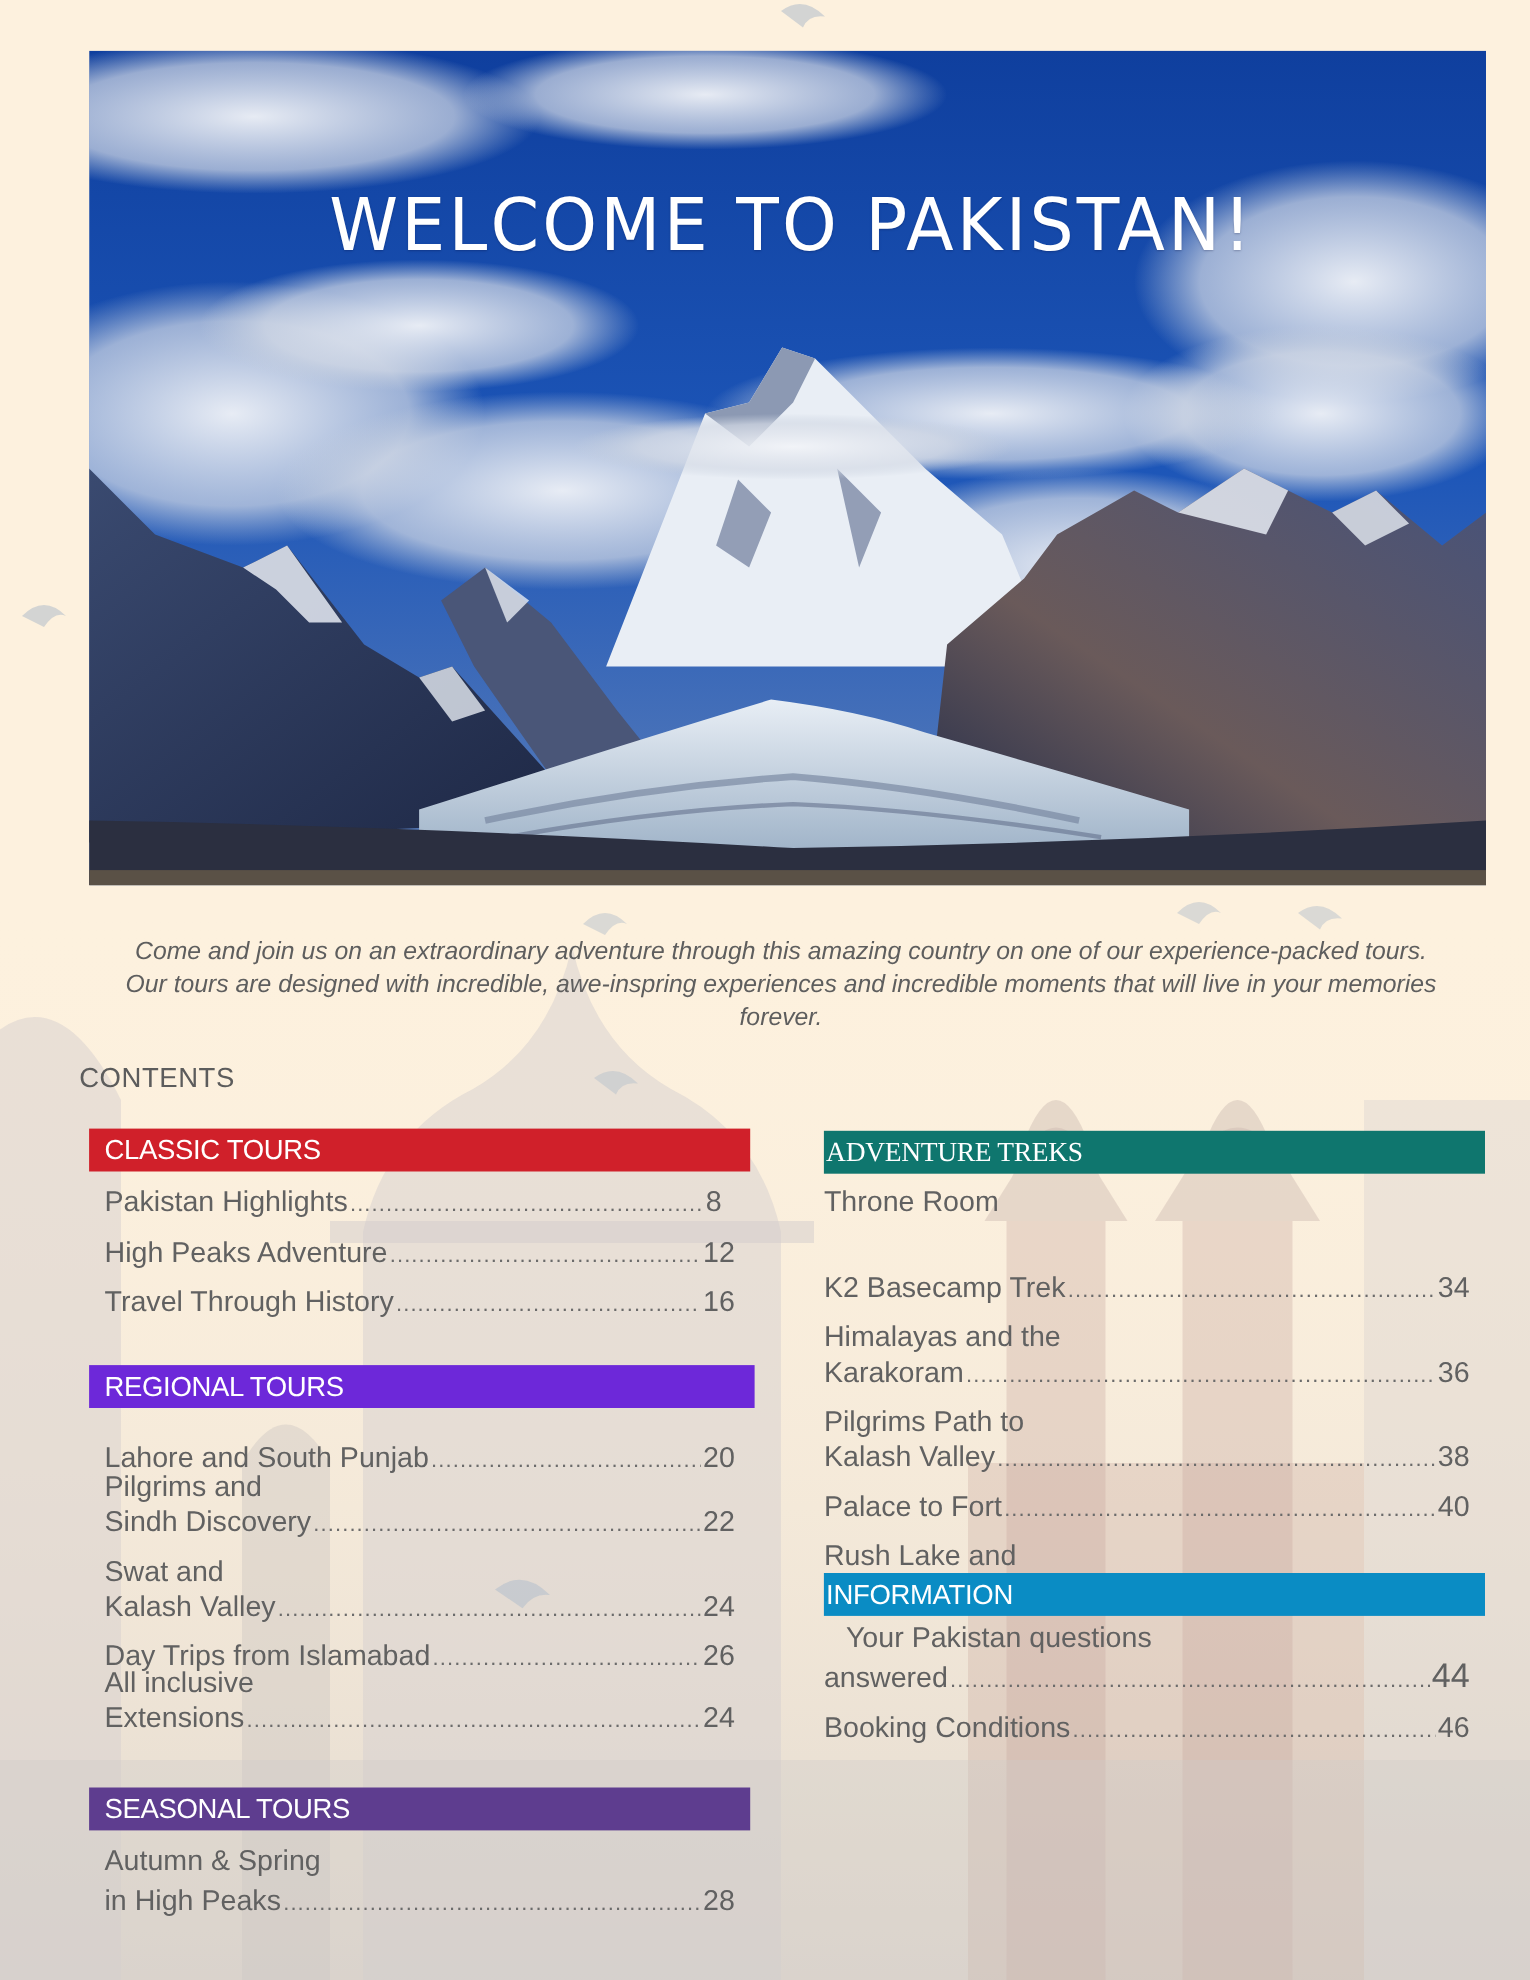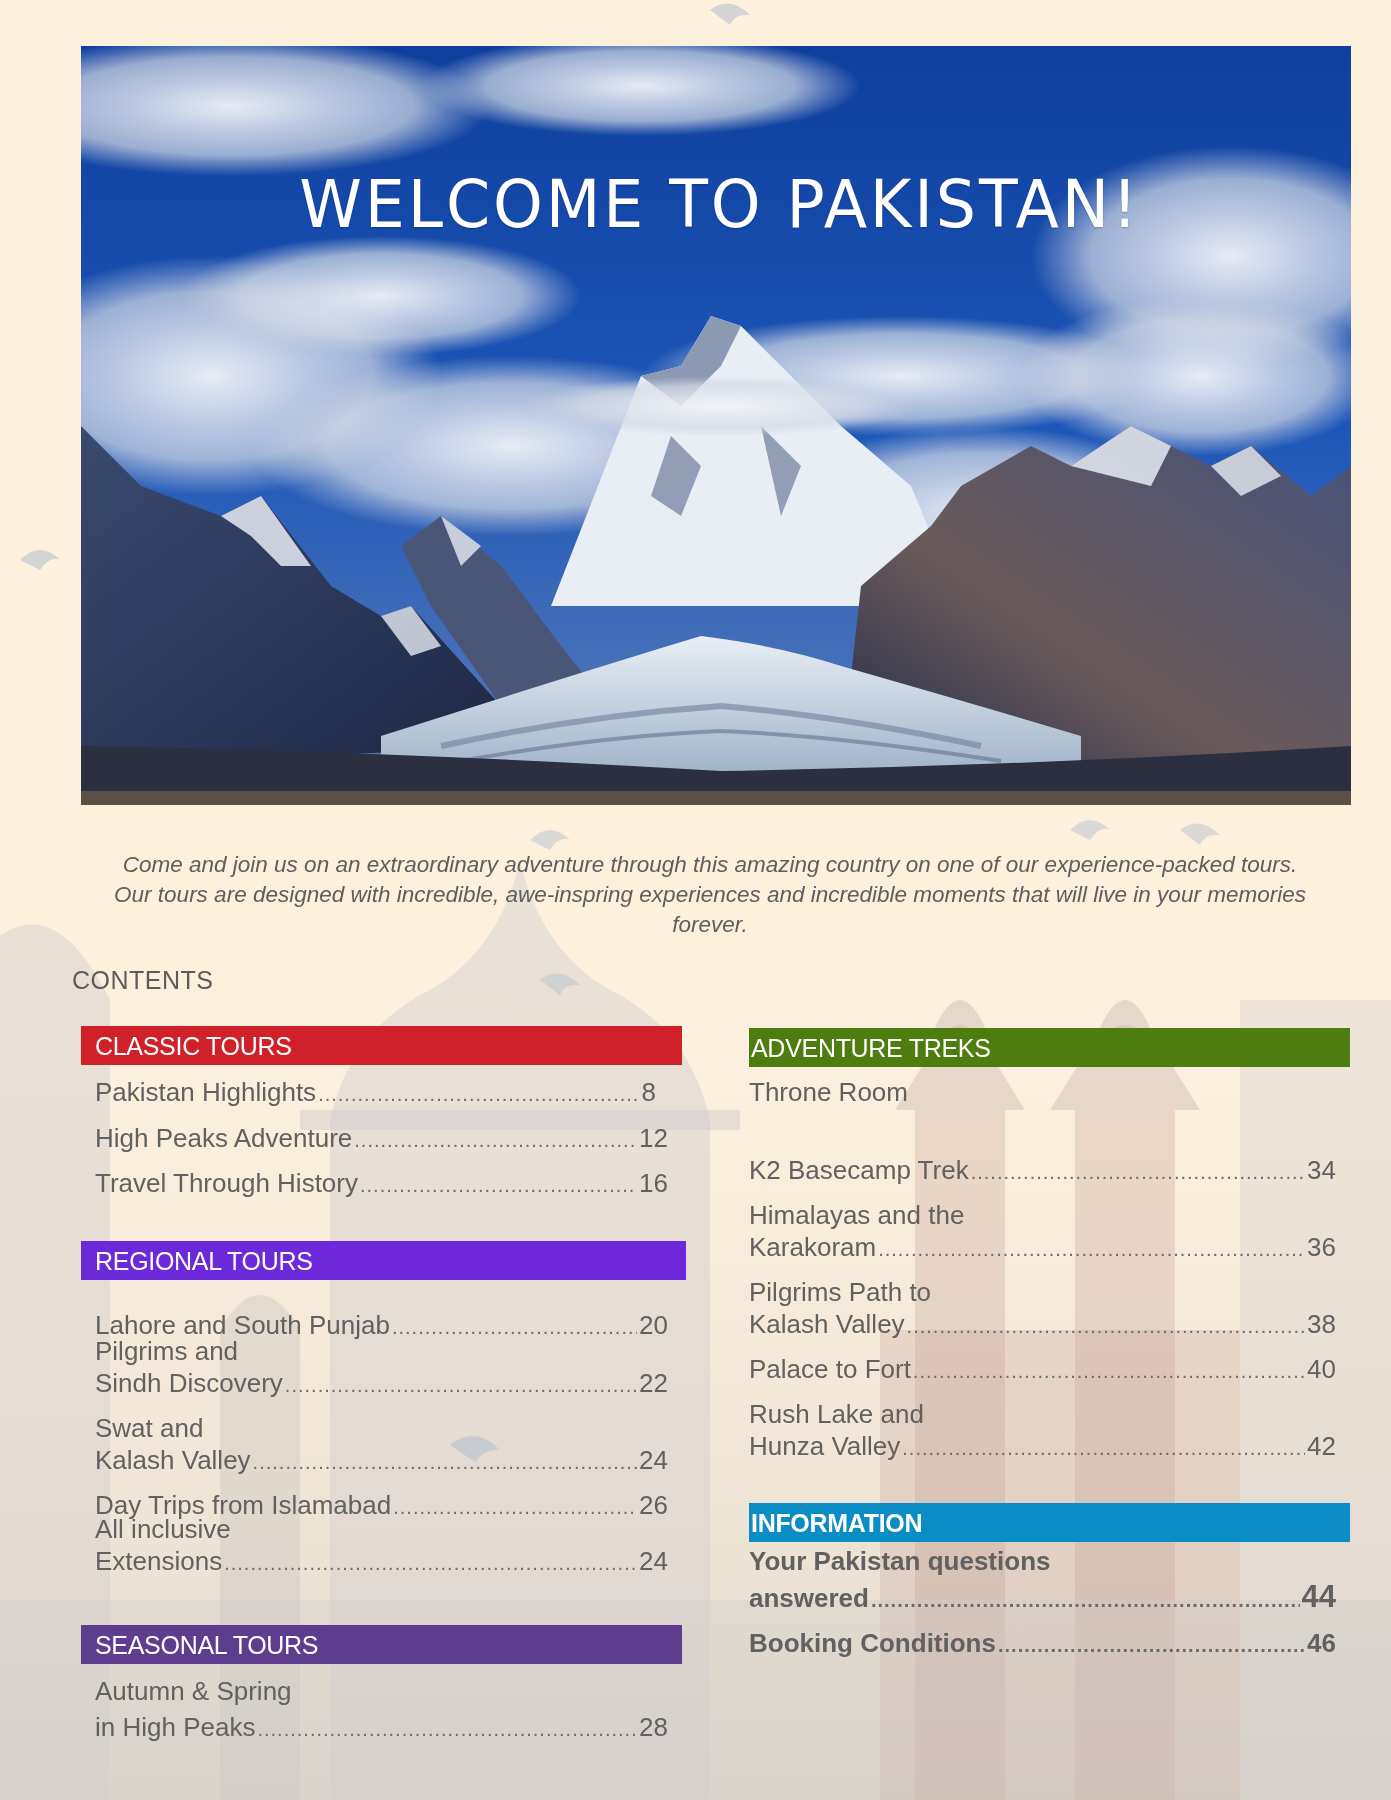--- a/index.html
+++ b/index.html
@@ -253,21 +253,21 @@
             <span class="page">28</span>
           </span>
       </li>
     </ul>
   </section>
 </div>
 
 <div class="col col-right">
 
   <section class="section" style="top:1028px;">
-    <div class="bar" style="background:#4d7c0f;">ADVENTURE TREKS</div>
+    <div class="bar" style="background:#0f766e;font-family:Liberation Serif, serif;">ADVENTURE TREKS</div>
     <ul class="entries">
       <li class="entry" style="top:48px;">
         <span class="line1">Throne Room</span>
       </li>
       <li class="entry" style="top:126px;">
         <span class="lastline">
             <span class="title">K2 Basecamp Trek</span>
             <span class="leader"></span>
             <span class="page">34</span>
           </span>
@@ -299,25 +299,25 @@
         <span class="line1">Rush Lake and</span>
         <span class="lastline">
             <span class="title">Hunza Valley</span>
             <span class="leader"></span>
             <span class="page">42</span>
           </span>
       </li>
     </ul>
   </section>
 
-  <section class="section" style="top:1503px;font-weight:bold;">
+  <section class="section" style="top:1430px;">
     <div class="bar" style="background:#0a8cc4;">INFORMATION</div>
     <ul class="entries">
       <li class="entry big-page" style="top:42px;">
-        <span class="line1" style="margin-bottom:4px;">Your Pakistan questions</span>
+        <span class="line1" style="margin-bottom:4px;margin-left:20px;">Your Pakistan questions</span>
         <span class="lastline">
             <span class="title">answered</span>
             <span class="leader"></span>
             <span class="page">44</span>
           </span>
       </li>
       <li class="entry" style="top:124px;">
         <span class="lastline">
             <span class="title">Booking Conditions</span>
             <span class="leader"></span>

